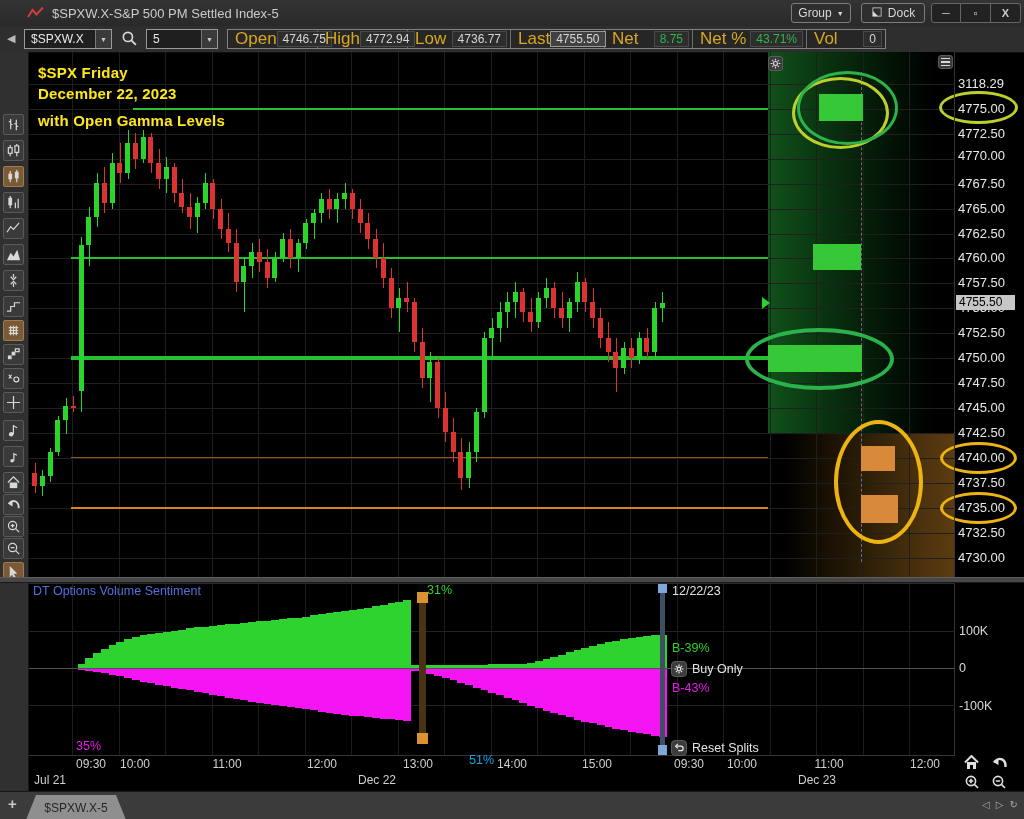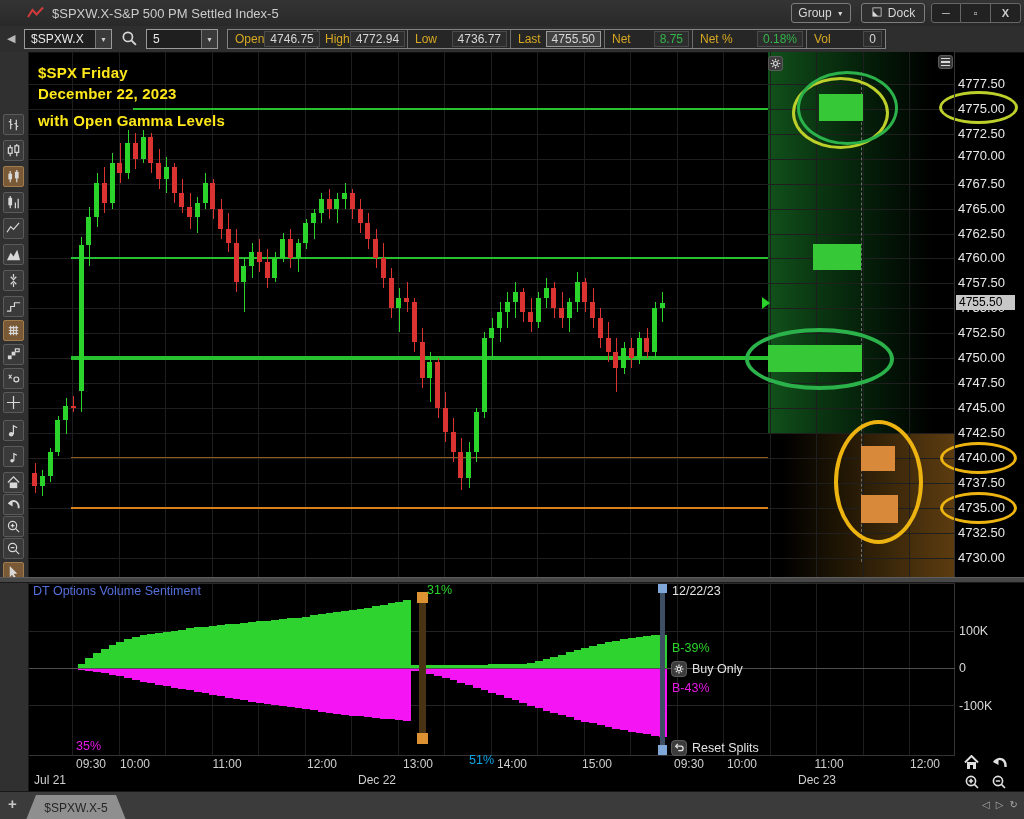--- a/index.html
+++ b/index.html
@@ -14,21 +14,21 @@
   .winbtn{width:30px;height:20px;background:#222;border:1px solid #666;color:#ccc;font-size:11px;font-weight:bold;
           display:flex;align-items:center;justify-content:center;box-sizing:border-box;}
   .toolbar{left:0;top:26px;width:1024px;height:26px;background:#2e2e2e;border-bottom:1px solid #101010;}
   .combo{height:20px;background:#1f1f1f;border:1px solid #9a9a9a;box-sizing:border-box;color:#e8e8e8;
          font-size:12px;display:flex;align-items:center;}
   .combo .txt{padding-left:6px;flex:1;}
   .combo .dd{width:15px;height:100%;background:#3a3a3a;border-left:1px solid #777;display:flex;align-items:center;justify-content:center;color:#ccc;font-size:7px;}
   .quote{height:20px;border:1px solid #828282;display:flex;box-sizing:border-box;background:#262626;}
   .qseg{display:flex;align-items:center;border-right:1px solid #6d6d6d;box-sizing:border-box;}
   .qseg:last-child{border-right:none;}
-  .qlabel{color:#d7a821;font-size:12px;padding-left:7px;}
+  .qlabel{color:#d7a821;font-size:17px;padding-left:7px;}
   .qval{margin-left:auto;margin-right:3px;padding:0 5px;height:14px;line-height:14px;font-size:12px;color:#d6d6d6;
         background:#2d2d2d;border:1px solid #4a4a4a;}
   .qval.pos{color:#33b54a;}
   .qval.hl{background:#414141;border:1px solid #9a9a9a;}
   
   .ltool{left:0;top:52px;width:28px;height:740px;background:#303030;border-right:1px solid #191919;}
   .tbtn{left:3px;width:21px;height:21px;background:#3a3a3a;border:1px solid #5a5a5a;border-radius:2px;
         display:flex;align-items:center;justify-content:center;box-sizing:border-box;}
   .tbtn.sel{background:#7a5a36;border-color:#a07c4c;}
   .axis-label{left:958px;font-size:13px;color:#e8e8e8;}
@@ -109,21 +109,21 @@
         <div class="qseg" style="width: 94px;">
           <span class="qlabel">Last</span>
           <span class="qval hl">4755.50</span>
         </div>
         <div class="qseg" style="width: 88px;">
           <span class="qlabel">Net</span>
           <span class="qval pos">8.75</span>
         </div>
         <div class="qseg" style="width: 114px;">
           <span class="qlabel">Net %</span>
-          <span class="qval pos">0.18%</span>
+          <span class="qval pos">43.71%</span>
         </div>
         <div class="qseg" style="width: 78px;">
           <span class="qlabel">Vol</span>
           <span class="qval">0</span>
         </div>
       </div>
   </div>
 
   <div class="abs ltool" id="left-toolbar">
       <div class="abs tbtn" style="top: 62px;">
@@ -475,21 +475,21 @@
       <div style="position: absolute; left: 768px; top: 345px; width: 94px; height: 27px; background: rgb(55, 200, 55);"></div>
       <div style="position: absolute; left: 861px; top: 446px; width: 34px; height: 25px; background: rgb(217, 137, 58);"></div>
       <div style="position: absolute; left: 861px; top: 495px; width: 37px; height: 28px; background: rgb(217, 137, 58);"></div>
       <div class="abs ellipse" style="position: absolute; left: 792px; top: 77px; width: 97px; height: 72px; border: 3px solid rgb(188, 207, 43);"></div>
       <div class="abs ellipse" style="position: absolute; left: 797px; top: 71px; width: 101px; height: 74px; border: 3px solid rgb(43, 178, 74);"></div>
       <div class="abs ellipse" style="position: absolute; left: 745px; top: 328px; width: 149px; height: 62px; border: 4px solid rgb(43, 178, 74);"></div>
       <div class="abs ellipse" style="position: absolute; left: 834px; top: 420px; width: 89px; height: 124px; border: 4px solid rgb(237, 180, 17);"></div>
       <div class="abs ellipse" style="position: absolute; left: 939px; top: 91px; width: 79px; height: 33px; border: 3px solid rgb(188, 207, 43);"></div>
       <div class="abs ellipse" style="position: absolute; left: 940px; top: 442px; width: 77px; height: 32px; border: 3px solid rgb(237, 180, 17);"></div>
       <div class="abs ellipse" style="position: absolute; left: 940px; top: 492px; width: 77px; height: 32px; border: 3px solid rgb(237, 180, 17);"></div>
-      <div class="abs axis-label" style="position: absolute; left: 958px; top: 76px;">4777.50</div>
+      <div class="abs axis-label" style="position: absolute; left: 958px; top: 76px;">3118.29</div>
       <div class="abs axis-label" style="position: absolute; left: 958px; top: 100.925px;">4775.00</div>
       <div class="abs axis-label" style="position: absolute; left: 958px; top: 125.85px;">4772.50</div>
       <div class="abs axis-label" style="position: absolute; left: 958px; top: 148px;">4770.00</div>
       <div class="abs axis-label" style="position: absolute; left: 958px; top: 175.7px;">4767.50</div>
       <div class="abs axis-label" style="position: absolute; left: 958px; top: 200.625px;">4765.00</div>
       <div class="abs axis-label" style="position: absolute; left: 958px; top: 225.55px;">4762.50</div>
       <div class="abs axis-label" style="position: absolute; left: 958px; top: 250.475px;">4760.00</div>
       <div class="abs axis-label" style="position: absolute; left: 958px; top: 275.4px;">4757.50</div>
       <div class="abs axis-label" style="position: absolute; left: 958px; top: 300.325px;">4755.00</div>
       <div class="abs axis-label" style="position: absolute; left: 958px; top: 325.25px;">4752.50</div>

